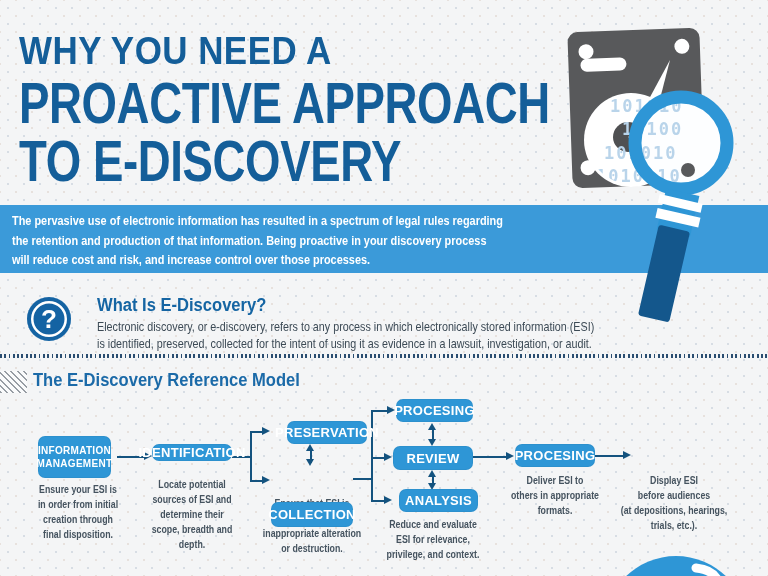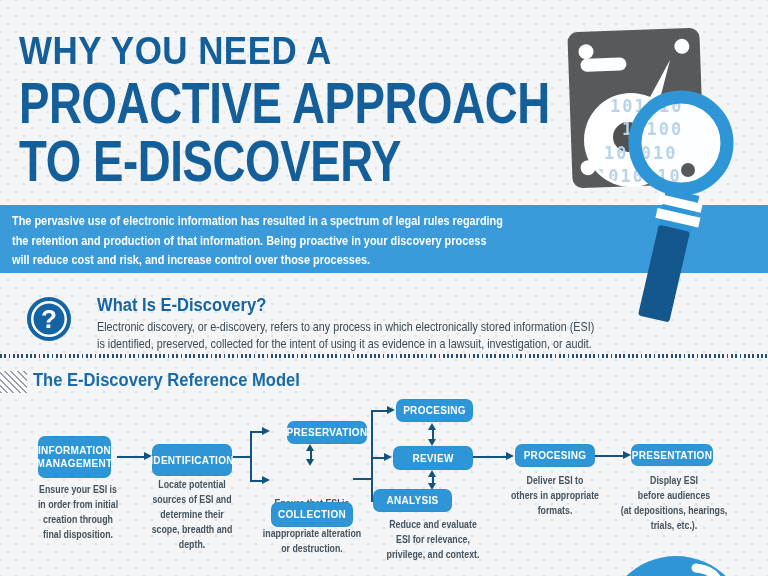--- a/index.html
+++ b/index.html
@@ -29,28 +29,28 @@
   .divider{position:absolute;left:0;top:354px;width:768px;height:4px;
     background:repeating-linear-gradient(90deg,#2a4d70 0 1.7px, transparent 1.7px 4.3px);z-index:2;}
   
   .hatch{position:absolute;left:0;top:371px;width:27px;height:22px;background-color:#fafbfc;
     background-image:repeating-linear-gradient(45deg,#979da4 0 1.5px, transparent 1.5px 4.5px);z-index:2;}
   .edrm-heading{position:absolute;left:33px;top:370px;font-size:18px;font-weight:bold;color:#1b6aa8;
     transform:scaleX(.92);transform-origin:left;white-space:nowrap;z-index:2;}
   
   .box{position:absolute;background:#2e96d6;border-radius:7px;color:#ffffff;font-weight:bold;
     display:flex;align-items:center;justify-content:center;text-align:center;
-    font-size:10px;letter-spacing:.3px;z-index:3;border:1px solid rgba(0,0,0,.04);box-sizing:border-box;}
+    font-size:13px;letter-spacing:.3px;z-index:3;border:1px solid rgba(0,0,0,.04);box-sizing:border-box;}
   .b-info{left:38px;top:436px;width:73px;height:42px;font-size:10px;line-height:13px;}
-  .b-ident{left:152px;top:444px;width:80px;height:32px;}
+  .b-ident{left:152px;top:444px;width:80px;height:17px;}
   .b-pres{left:287px;top:421px;width:80px;height:23px;}
   .b-coll{left:271px;top:466px;width:82px;height:25px;margin-top:36px;}
   .b-proc{left:396px;top:399px;width:77px;height:23px;}
   .b-rev{left:393px;top:446px;width:80px;height:24px;}
-  .b-ana{left:373px;top:489px;width:79px;height:23px;}
+  .b-ana{left:399px;top:489px;width:79px;height:23px;}
   .b-prod{left:515px;top:444px;width:80px;height:23px;}
   .b-presn{left:631px;top:444px;width:82px;height:22px;}
   .desc{position:absolute;color:#45535f;font-size:11px;line-height:15px;font-weight:bold;
     text-align:center;transform:scaleX(.8);z-index:2;}
   .d-info{left:14px;top:482px;width:128px;}
   .d-ident{left:130px;top:477px;width:124px;}
   .d-coll{left:245px;top:496px;width:134px;}
   .d-ana{left:371px;top:517px;width:124px;}
   .d-prod{left:493px;top:473px;width:124px;}
   .d-presn{left:600px;top:473px;width:148px;}
@@ -96,21 +96,20 @@
   <div class="edrm-heading">The E-Discovery Reference Model</div>
 
   <div class="box b-info">INFORMATION<br>MANAGEMENT</div>
   <div class="box b-ident">IDENTIFICATION</div>
   <div class="box b-pres">PRESERVATION</div>
   <div class="box b-coll">COLLECTION</div>
   <div class="box b-proc">PROCESING</div>
   <div class="box b-rev">REVIEW</div>
   <div class="box b-ana">ANALYSIS</div>
   <div class="box b-prod">PROCESING</div>
-  <div class="box b-presn">PRESENTATION</div>
 
   <div class="desc d-info">Ensure your ESI is<br>in order from initial<br>creation through<br>final disposition.</div>
   <div class="desc d-ident">Locate potential<br>sources of ESI and<br>determine their<br>scope, breadth and depth.</div>
   <div class="desc d-coll">Ensure that ESI is<br>protected against<br>inappropriate alteration<br>or destruction.</div>
   <div class="desc d-ana">Reduce and evaluate<br>ESI for relevance,<br>privilege, and context.</div>
   <div class="desc d-prod">Deliver ESI to<br>others in appropriate<br>formats.</div>
   <div class="desc d-presn">Display ESI<br>before audiences<br>(at depositions, hearings,<br>trials, etc.).</div>
 
   <div class="hline" style="left:117px;top:456px;width:28px;"></div>
   <div class="arr arr-r" style="left:144px;top:452px;"></div>

